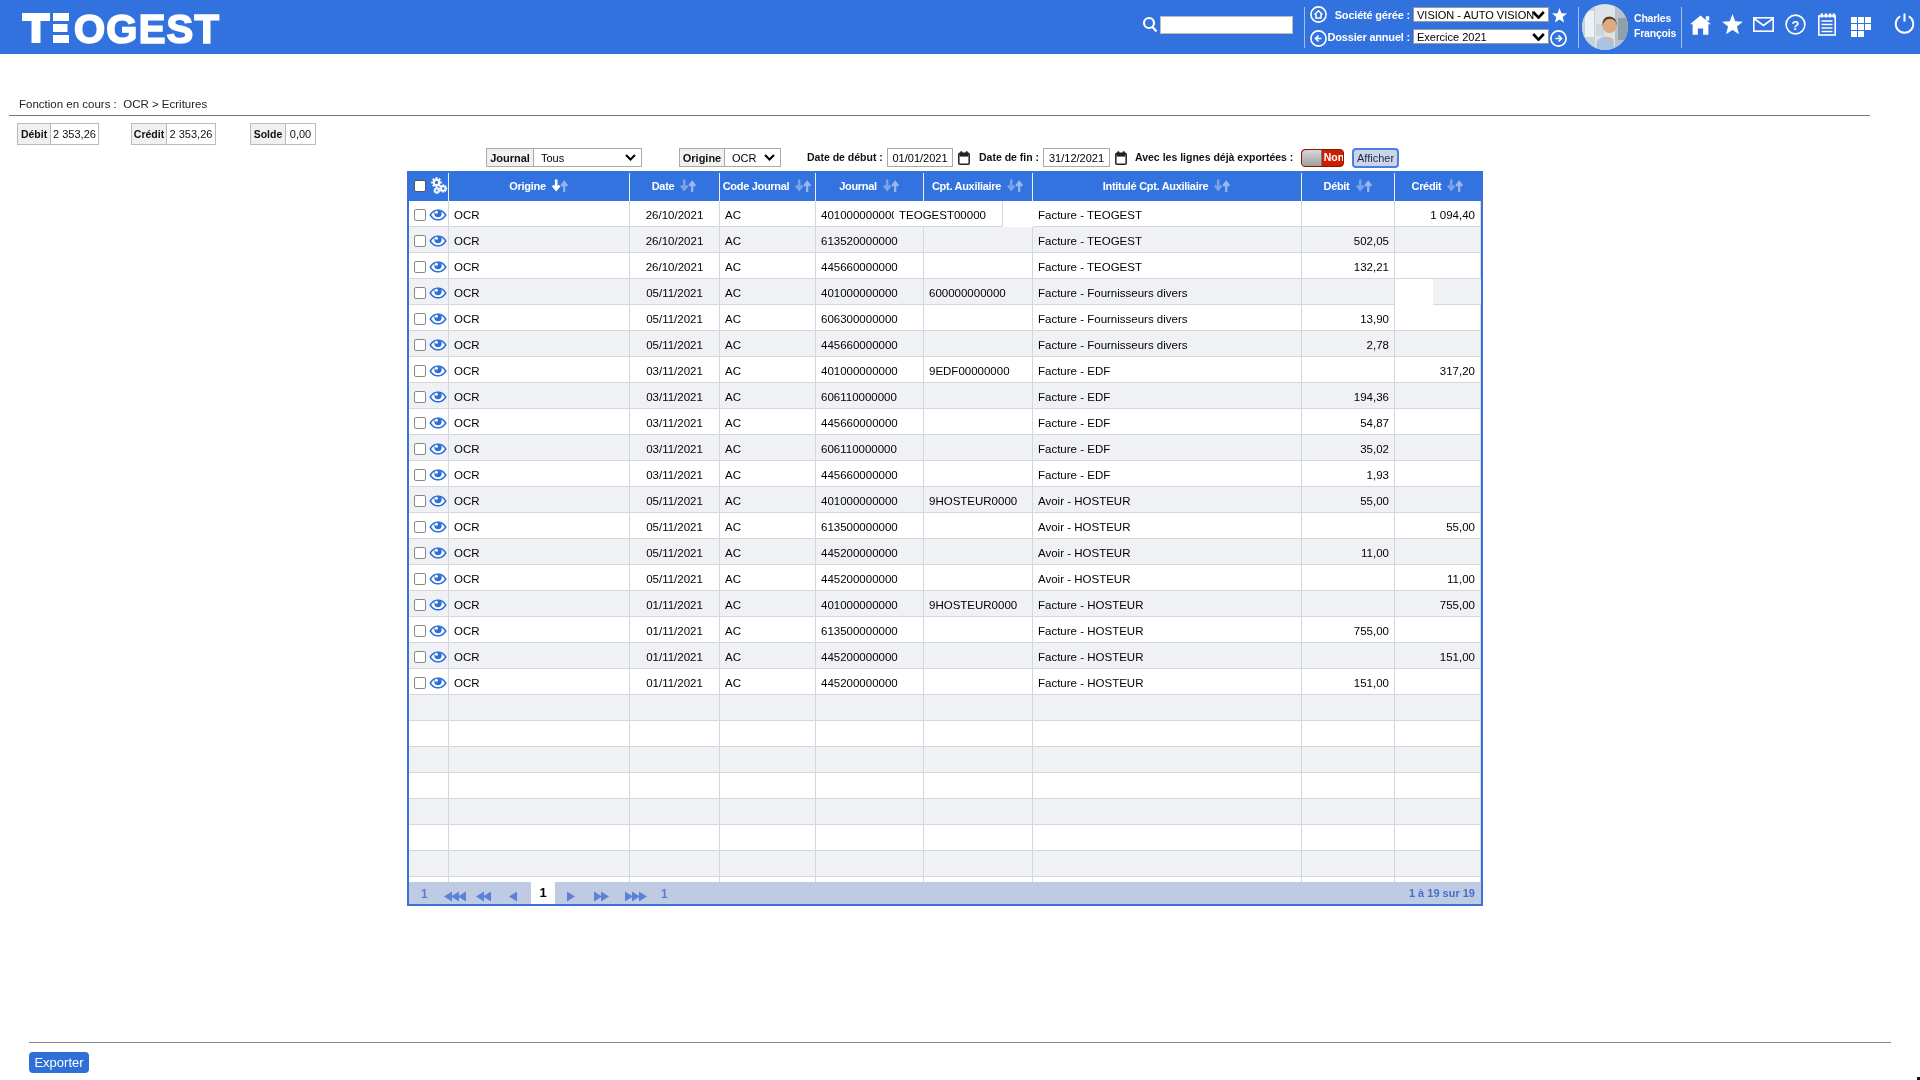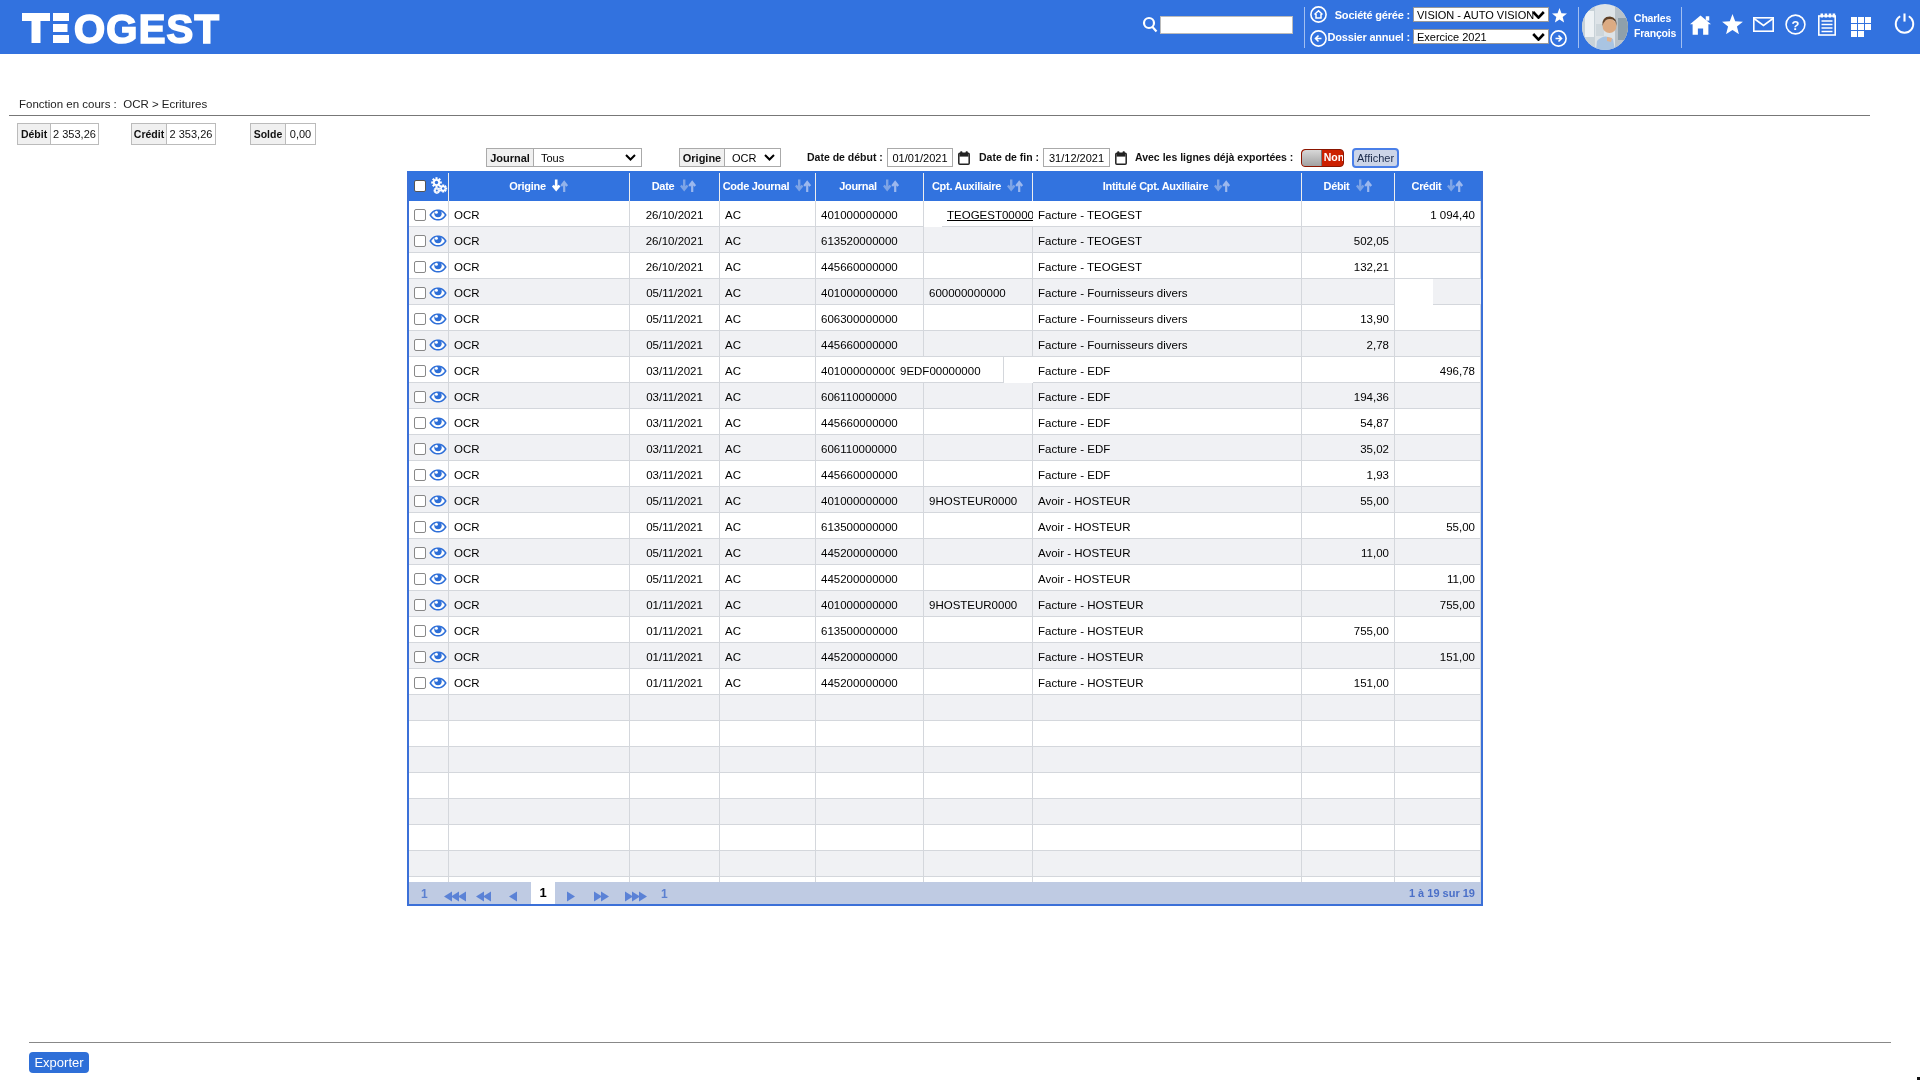--- a/index.html
+++ b/index.html
@@ -336,21 +336,21 @@
             <path d="M0.3 6 C3 1.5 6 0.4 9 0.4 C12 0.4 15 1.5 17.7 6 C15 10.5 12 11.6 9 11.6 C6 11.6 3 10.5 0.3 6 Z" fill="#2e6fd8"></path>
             <path d="M2.2 6 C4.4 2.6 6.5 1.9 9 1.9 C11.5 1.9 13.6 2.6 15.8 6 C13.6 9.4 11.5 10.1 9 10.1 C6.5 10.1 4.4 9.4 2.2 6 Z" fill="#fff"></path>
             <circle cx="9" cy="4.6" r="3.7" fill="#2e6fd8"></circle>
             <circle cx="7.4" cy="3.2" r="1.5" fill="#fff"></circle>
           </svg>
         </div>
 <div class="tc" style="left:40px;width:181px;">OCR</div>
 <div class="tc ctr" style="left:221px;width:90px;">26/10/2021</div>
 <div class="tc" style="left:311px;width:96px;">AC</div>
 <div class="tc" style="left:407px;width:108px;">401000000000</div>
-<div class="tc" style="left:533px;width:109px;text-decoration:underline;">TEOGEST00000</div>
+<div class="tc" style="left:485px;width:109px;">TEOGEST00000</div>
 <div class="tc" style="left:624px;width:269px;">Facture - TEOGEST</div>
 <div class="tc rt" style="left:893px;width:93px;"></div>
 <div class="tc rt" style="left:986px;width:86px;">1 094,40</div>
 </div>
 <div class="trow even" style="top:56px;">
 <div class="tc chk" style="left:0px;width:40px;">
           <span class="cbx"></span>
           <svg width="18" height="12" viewBox="0 0 18 12">
             <path d="M0.3 6 C3 1.5 6 0.4 9 0.4 C12 0.4 15 1.5 17.7 6 C15 10.5 12 11.6 9 11.6 C6 11.6 3 10.5 0.3 6 Z" fill="#2e6fd8"></path>
             <path d="M2.2 6 C4.4 2.6 6.5 1.9 9 1.9 C11.5 1.9 13.6 2.6 15.8 6 C13.6 9.4 11.5 10.1 9 10.1 C6.5 10.1 4.4 9.4 2.2 6 Z" fill="#fff"></path>
@@ -450,24 +450,24 @@
             <path d="M0.3 6 C3 1.5 6 0.4 9 0.4 C12 0.4 15 1.5 17.7 6 C15 10.5 12 11.6 9 11.6 C6 11.6 3 10.5 0.3 6 Z" fill="#2e6fd8"></path>
             <path d="M2.2 6 C4.4 2.6 6.5 1.9 9 1.9 C11.5 1.9 13.6 2.6 15.8 6 C13.6 9.4 11.5 10.1 9 10.1 C6.5 10.1 4.4 9.4 2.2 6 Z" fill="#fff"></path>
             <circle cx="9" cy="4.6" r="3.7" fill="#2e6fd8"></circle>
             <circle cx="7.4" cy="3.2" r="1.5" fill="#fff"></circle>
           </svg>
         </div>
 <div class="tc" style="left:40px;width:181px;">OCR</div>
 <div class="tc ctr" style="left:221px;width:90px;">03/11/2021</div>
 <div class="tc" style="left:311px;width:96px;">AC</div>
 <div class="tc" style="left:407px;width:108px;">401000000000</div>
-<div class="tc" style="left:486px;width:109px;">9EDF00000000</div>
+<div class="tc" style="left:515px;width:109px;">9EDF00000000</div>
 <div class="tc" style="left:624px;width:269px;">Facture - EDF</div>
 <div class="tc rt" style="left:893px;width:93px;"></div>
-<div class="tc rt" style="left:986px;width:86px;">496,78</div>
+<div class="tc rt" style="left:986px;width:86px;">317,20</div>
 </div>
 <div class="trow even" style="top:212px;">
 <div class="tc chk" style="left:0px;width:40px;">
           <span class="cbx"></span>
           <svg width="18" height="12" viewBox="0 0 18 12">
             <path d="M0.3 6 C3 1.5 6 0.4 9 0.4 C12 0.4 15 1.5 17.7 6 C15 10.5 12 11.6 9 11.6 C6 11.6 3 10.5 0.3 6 Z" fill="#2e6fd8"></path>
             <path d="M2.2 6 C4.4 2.6 6.5 1.9 9 1.9 C11.5 1.9 13.6 2.6 15.8 6 C13.6 9.4 11.5 10.1 9 10.1 C6.5 10.1 4.4 9.4 2.2 6 Z" fill="#fff"></path>
             <circle cx="9" cy="4.6" r="3.7" fill="#2e6fd8"></circle>
             <circle cx="7.4" cy="3.2" r="1.5" fill="#fff"></circle>
           </svg>

